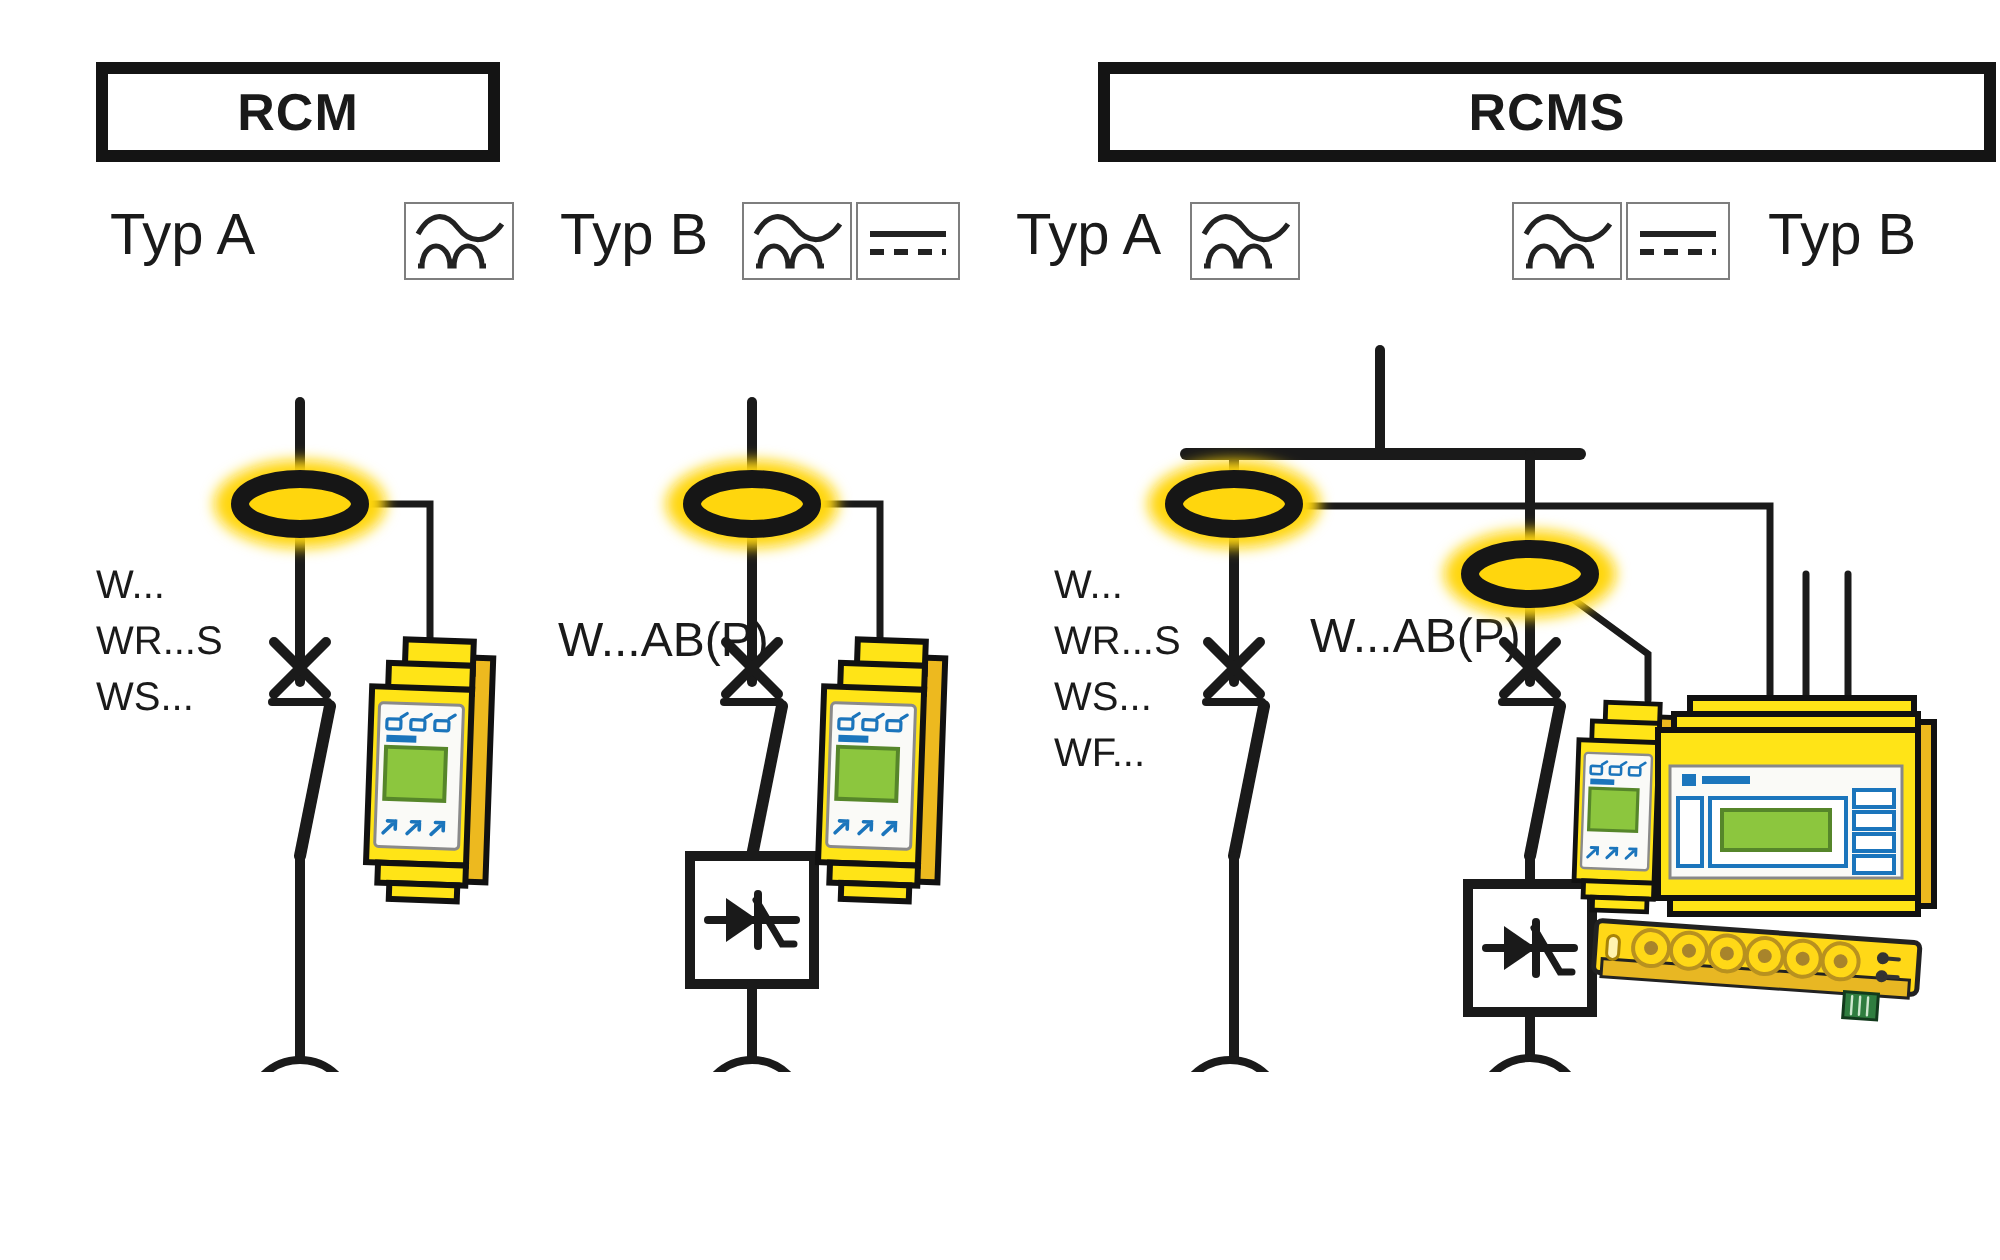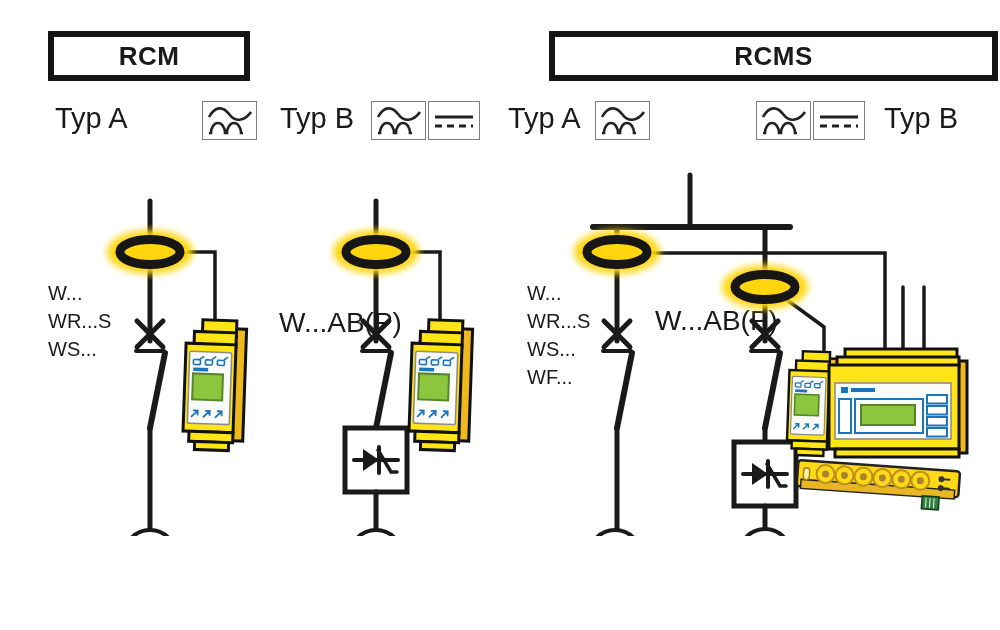--- a/index.html
+++ b/index.html
@@ -14,21 +14,21 @@
   }
   #hdr-rcm{left:48px;top:31px;width:190px;height:38px;font-size:26px;}
   #hdr-rcma{left:276px;top:31px;width:185px;height:38px;font-size:24px;}
   #hdr-rcms{left:503px;top:31px;width:437px;height:38px;font-size:26px;margin-left:46px;}
   .typ-lbl{position:absolute;font-size:29px;}
   .sym-icon{
     position:absolute;border:1.5px solid #7e7e7e;background:#fff;
     display:flex;align-items:center;justify-content:center;
   }
   .ct-lbls{position:absolute;font-size:20px;line-height:28px;display:flex;flex-direction:column;}
-  .ct-lbl-single{position:absolute;font-size:28px;}
+  .ct-lbl-single{position:absolute;font-size:24px;}
   svg.circuit{position:absolute;left:0;top:0;}
 </style>
 </head>
 <body>
 
 <div class="canvas">
 
   <div class="hdr-box" id="hdr-rcm">
     <span>RCM</span>
   </div>

